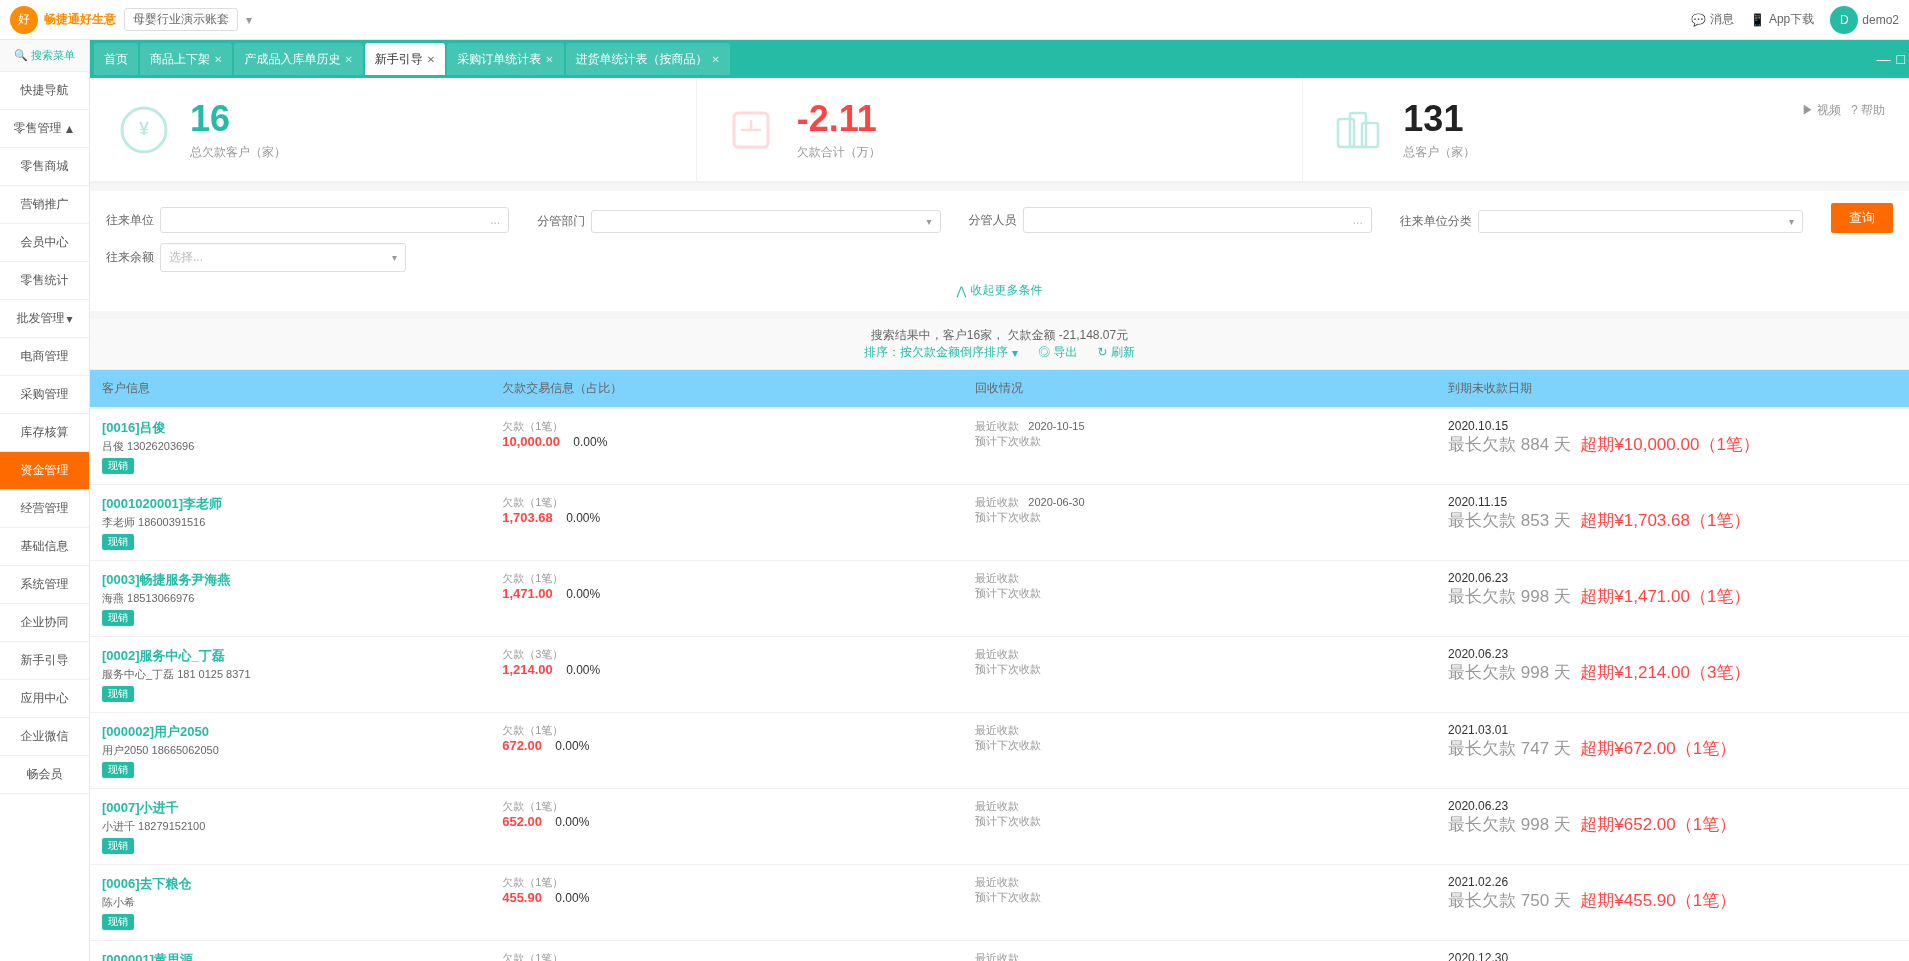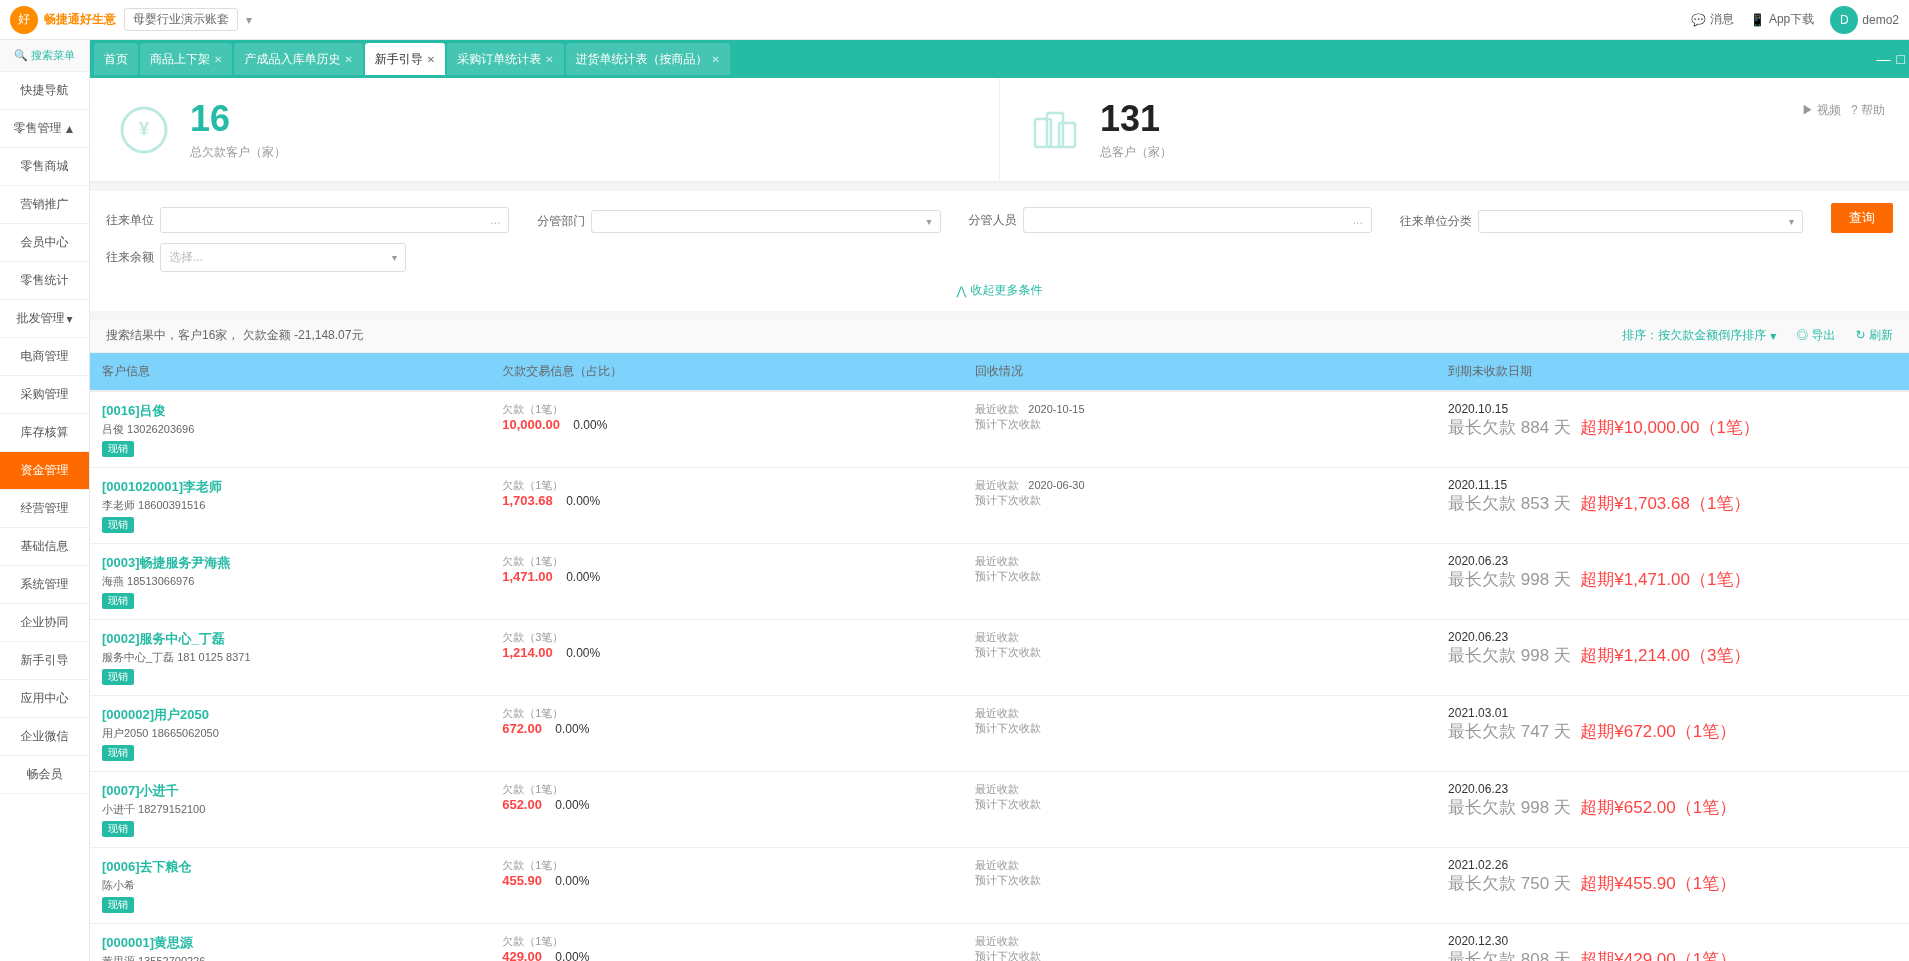--- a/index.html
+++ b/index.html
@@ -57,21 +57,21 @@
     .filter-input { flex: 1; border: 1px solid #ddd; border-radius: 3px; padding: 5px 8px; font-size: 12px; display: flex; align-items: center; justify-content: space-between; cursor: pointer; }
     .filter-input span.dots { color: #bbb; }
     .filter-select { flex: 1; border: 1px solid #ddd; border-radius: 3px; padding: 5px 8px; font-size: 12px; display: flex; align-items: center; justify-content: space-between; cursor: pointer; }
     .filter-select .placeholder { color: #bbb; }
     .filter-select .arrow { color: #999; font-size: 10px; }
     .filter-btn { padding: 6px 18px; background: #ff6a00; color: #fff; border: none; border-radius: 2px; font-size: 13px; cursor: pointer; white-space: nowrap; }
     .collapse-row { display: flex; justify-content: center; margin-top: 4px; }
     .collapse-btn { color: #26bba5; font-size: 12px; cursor: pointer; display: flex; align-items: center; gap: 4px; }
 
     
-    .results-header { background: #f9f9f9; padding: 8px 16px; display: flex; align-items: center; justify-content: space-between; border-bottom: 1px solid #eee; font-size: 12px; color: #666; }
+    .results-header { background: #f9f9f9; padding: 8px 16px; display: flex; align-items: center; justify-content: space-between; border-bottom: 1px solid #eee; font-size: 12px; color: #666; flex-direction: column; }
     .results-actions { display: flex; align-items: center; gap: 20px; }
     .results-actions span { cursor: pointer; color: #26bba5; }
     .sort-area { display: flex; align-items: center; gap: 4px; }
 
     
     .data-table { width: 100%; background: #fff; border-collapse: collapse; }
     .data-table thead tr { background: #7dd3fc; border-bottom: 2px solid #eee; }
     .data-table th { padding: 10px 12px; text-align: left; font-size: 12px; color: #666; font-weight: normal; }
     .data-table tbody tr { border-bottom: 1px solid #f0f0f0; }
     .data-table td { padding: 10px 12px; vertical-align: top; font-size: 12px; }
@@ -231,20 +231,32 @@
               <circle cx="25" cy="25" r="22" stroke="#26bba5" stroke-width="3" fill="none"></circle>
               <text x="25" y="30" text-anchor="middle" fill="#26bba5" font-size="18" font-weight="bold">¥</text>
             </svg>
           </div>
           <div class="card-content">
             <div class="card-value green">16</div>
             <div class="card-label">总欠款客户（家）</div>
           </div>
         </div>
 
+        <div class="summary-card">
+          <div class="card-icon">
+            <svg viewBox="0 0 50 50" fill="none" xmlns="http://www.w3.org/2000/svg">
+              <rect x="8" y="8" width="34" height="34" rx="4" stroke="#ff8888" stroke-width="3" fill="none"></rect>
+              <path d="M16 25 H34 M25 16 V25" stroke="#ff8888" stroke-width="2.5" stroke-linecap="round"></path>
+            </svg>
+          </div>
+          <div class="card-content">
+            <div class="card-value red">-2.11</div>
+            <div class="card-label">欠款合计（万）</div>
+          </div>
+        </div>
 
         <div class="summary-card">
           <div class="card-icon">
             <svg viewBox="0 0 50 50" fill="none" xmlns="http://www.w3.org/2000/svg">
               <rect x="6" y="14" width="16" height="28" rx="2" stroke="#26bba5" stroke-width="2.5" fill="none"></rect>
               <rect x="18" y="8" width="16" height="34" rx="2" stroke="#26bba5" stroke-width="2.5" fill="none"></rect>
               <rect x="30" y="18" width="16" height="24" rx="2" stroke="#26bba5" stroke-width="2.5" fill="none"></rect>
             </svg>
           </div>
           <div class="card-content">

